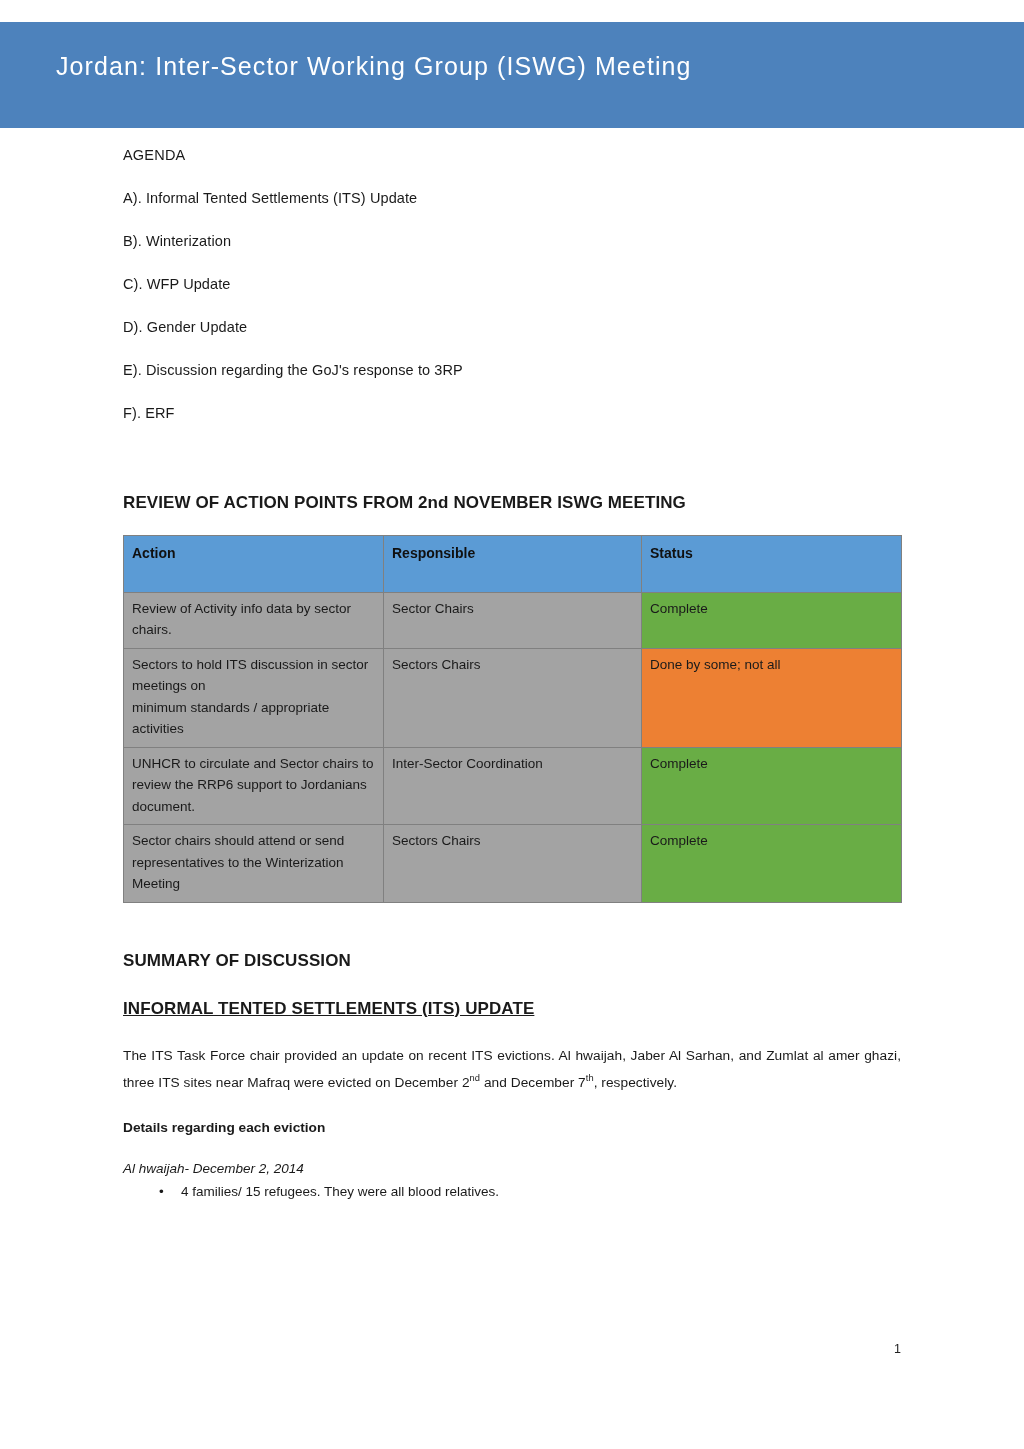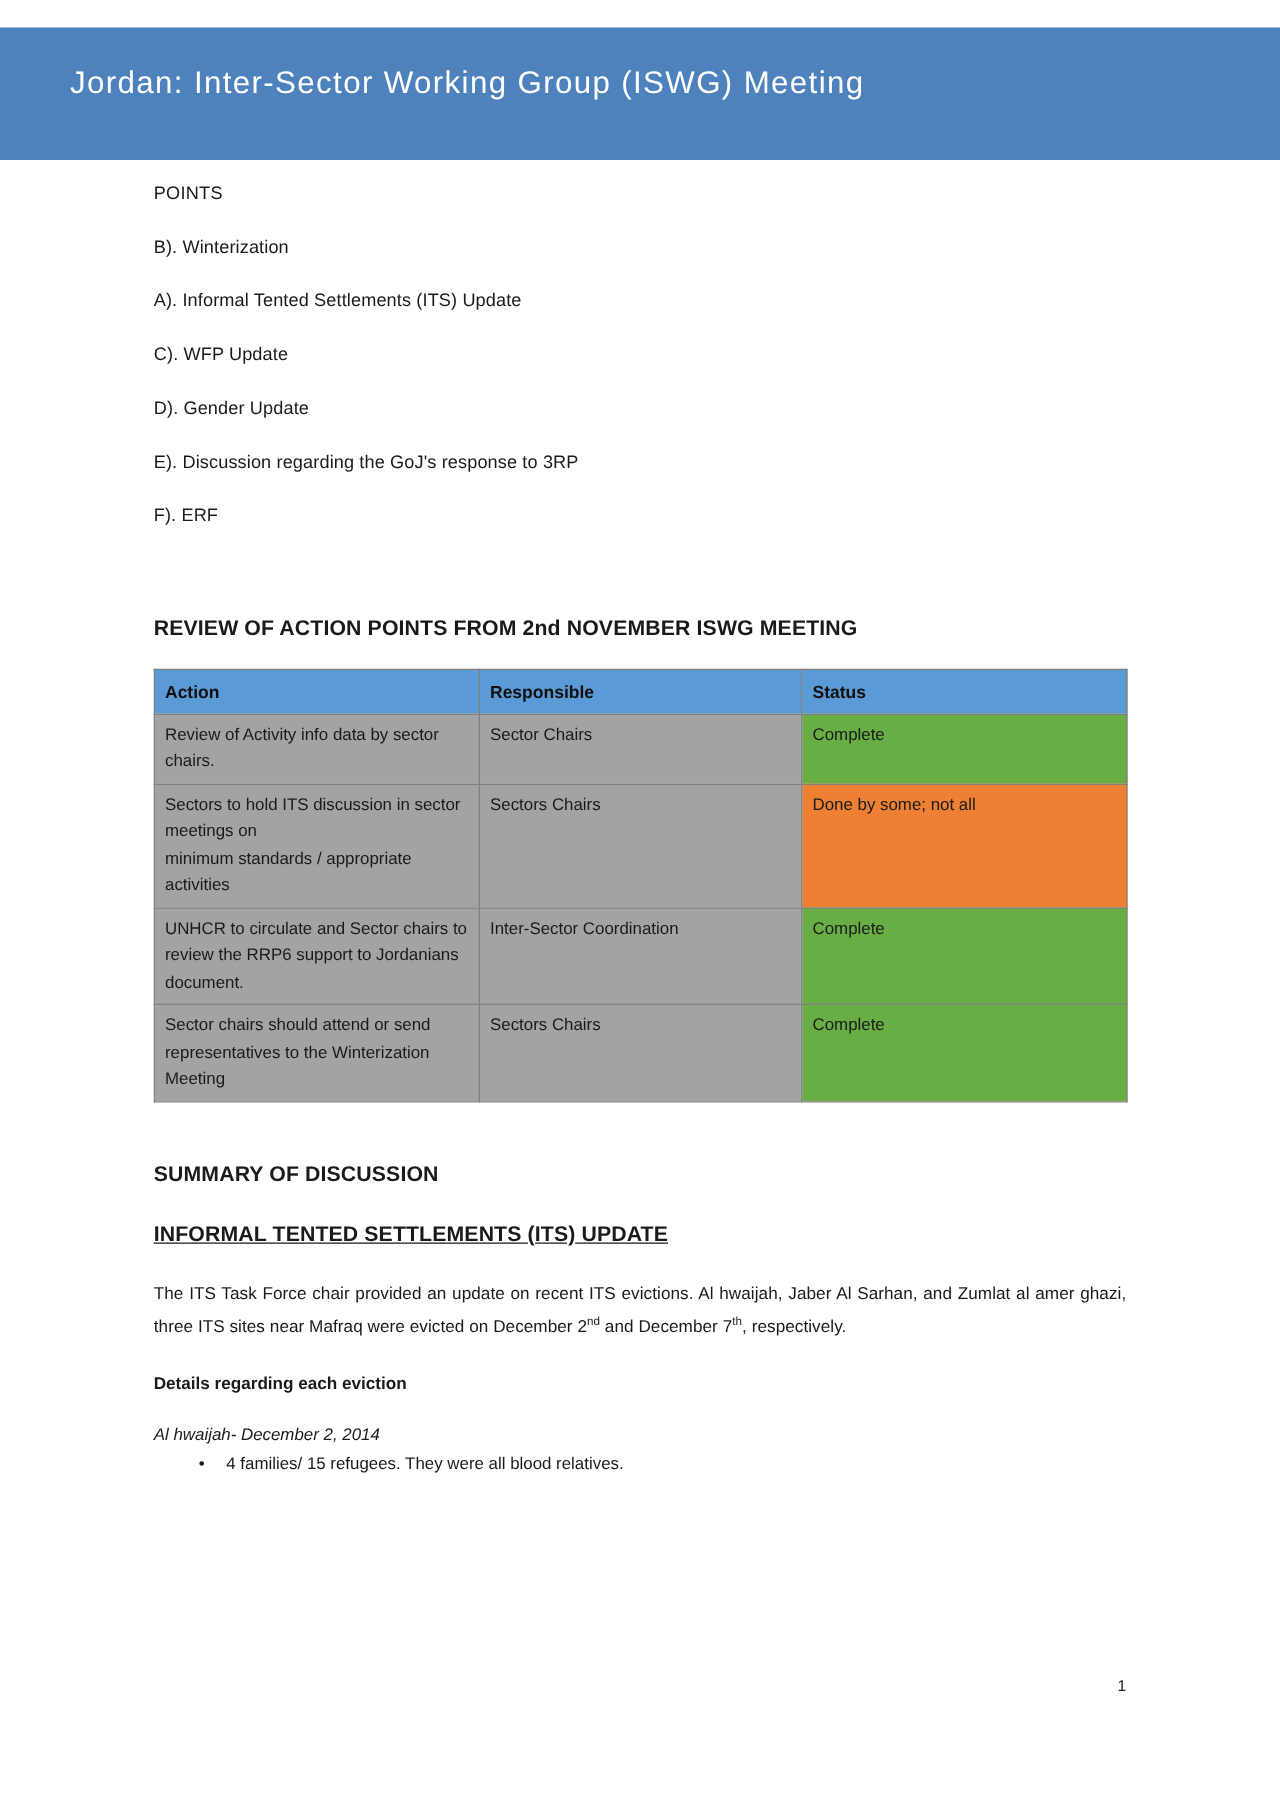--- a/index.html
+++ b/index.html
@@ -103,21 +103,21 @@
     padding: 5px 8px 7px 8px;
     font-size: 13.5px;
     line-height: 21.5px;
     text-align: left;
   }
   table.action-table th {
     background: #5b9bd5;
     font-weight: bold;
     font-size: 14px;
     padding-top: 7px;
-    padding-bottom: 6px;
+    padding-bottom: 27px;
     color: #101010;
   }
   td.status-complete { background: #69ad45; }
   td.status-partial  { background: #ed8033; }
   td.plain           { background: #a3a3a3; }
 
   
   .summary-heading {
     margin-top: 48px;
   }
@@ -177,24 +177,24 @@
 
 <div class="banner">
   <div class="banner-title">
     <div>Jordan: Inter-Sector Working Group (ISWG) Meeting</div>
   </div>
 </div>
 
 <div class="page">
   <div class="content">
 
-    <div class="sec-label agenda-head">POINTS</div>
-
+    <div class="sec-label agenda-head">AGENDA</div>
+
+    <div class="sec-label agenda-item">A). Informal Tented Settlements (ITS) Update</div>
     <div class="sec-label agenda-item">B). Winterization</div>
-    <div class="sec-label agenda-item">A). Informal Tented Settlements (ITS) Update</div>
     <div class="sec-label agenda-item">C). WFP Update</div>
     <div class="sec-label agenda-item">D). Gender Update</div>
     <div class="sec-label agenda-item">E). Discussion regarding the GoJ's response to 3RP</div>
     <div class="sec-label agenda-item">F). ERF</div>
 
     <div class="heading-bold review-heading">REVIEW OF ACTION POINTS FROM 2nd NOVEMBER ISWG MEETING</div>
 
     <table class="action-table">
       <colgroup>
         <col class="c1">

